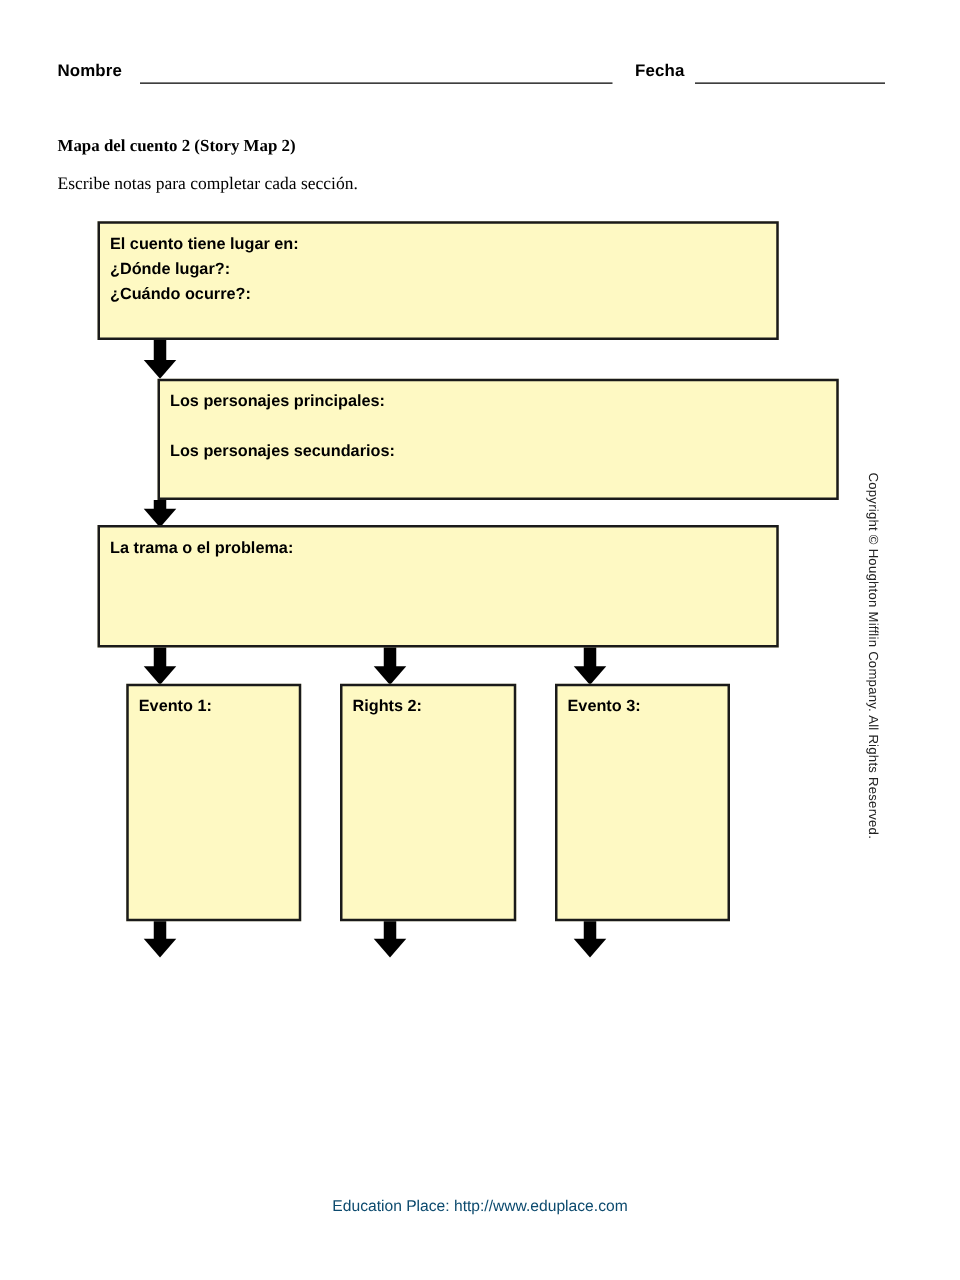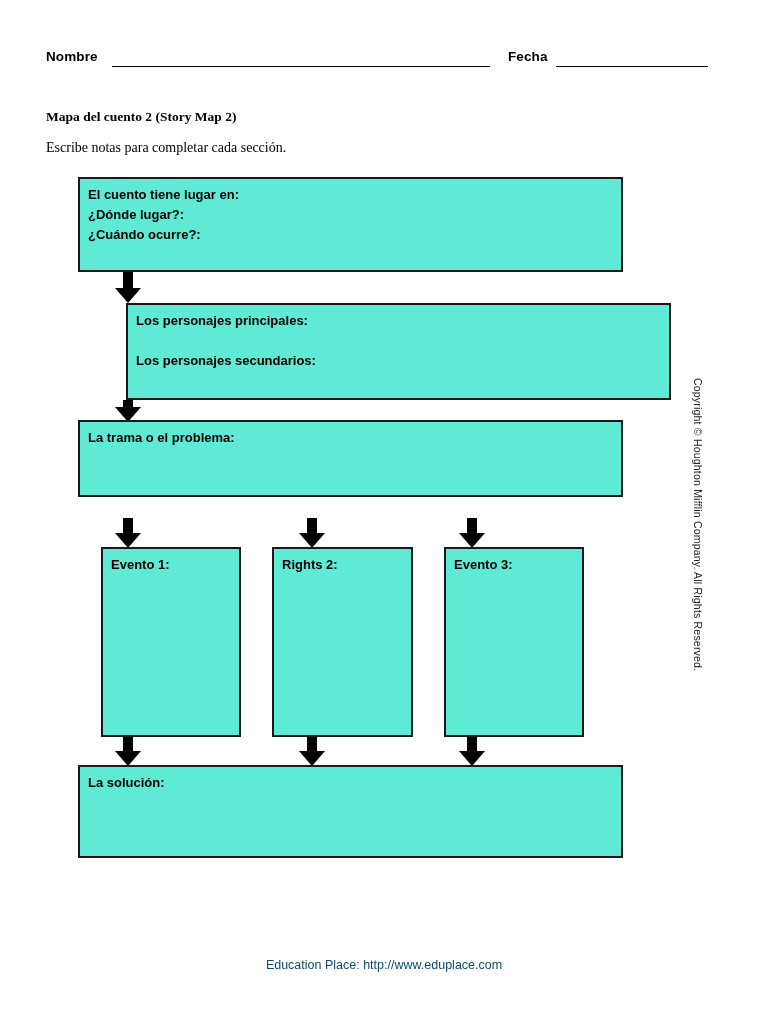--- a/index.html
+++ b/index.html
@@ -57,39 +57,39 @@
     font-family: "Liberation Serif", serif;
     font-size: 14px;
     white-space: nowrap;
   }
 
   
   .fbox {
     position: absolute;
     box-sizing: border-box;
     border: 2.2px solid #1a1a1a;
-    background: #5eead4;
+    background: #fef9c3;
   }
   .fbox .lines {
     position: absolute;
     left: 8px;
     top: 6px;
     right: 6px;
   }
   .fbox .line {
     font-weight: bold;
     font-size: 13px;
     line-height: 20px;
     white-space: nowrap;
   }
   .fbox .line.gap { margin-top: 20px; }
 
   #box-setting    { left: 78px;  top: 177px; width: 545px; height: 95px; }
   #box-characters { left: 78px;  top: 303px; width: 545px; height: 97px; margin-left: 48px; }
-  #box-plot       { left: 78px;  top: 420px; width: 545px; height: 77px; }
+  #box-plot       { left: 78px;  top: 420px; width: 545px; height: 98px; }
   #box-solution   { left: 78px;  top: 765px; width: 545px; height: 93px; }
 
   #box-event-1 { left: 101px; top: 547px; width: 140px; height: 190px; }
   #box-event-2 { left: 272px; top: 547px; width: 141px; height: 190px; }
   #box-event-3 { left: 444px; top: 547px; width: 140px; height: 190px; }
 
   
   .arrow {
     position: absolute;
     width: 26px;
@@ -215,23 +215,18 @@
   </div>
   <div class="arrow" style="left:299px; top:737px; height:29px;">
     <div class="stem" style="height:15px;"></div>
     <div class="head" style="top:14px;"></div>
   </div>
   <div class="arrow" style="left:459px; top:737px; height:29px;">
     <div class="stem" style="height:15px;"></div>
     <div class="head" style="top:14px;"></div>
   </div>
 
-  <div class="fbox" id="box-solution">
-    <div class="lines">
-      <div class="line">La solución:</div>
-    </div>
-  </div>
 
   <div id="copyright">Copyright © Houghton Mifflin Company. All Rights Reserved.</div>
 
   <div id="footer">Education Place: http://www.eduplace.com</div>
 
 </div>
 
 </body></html>

